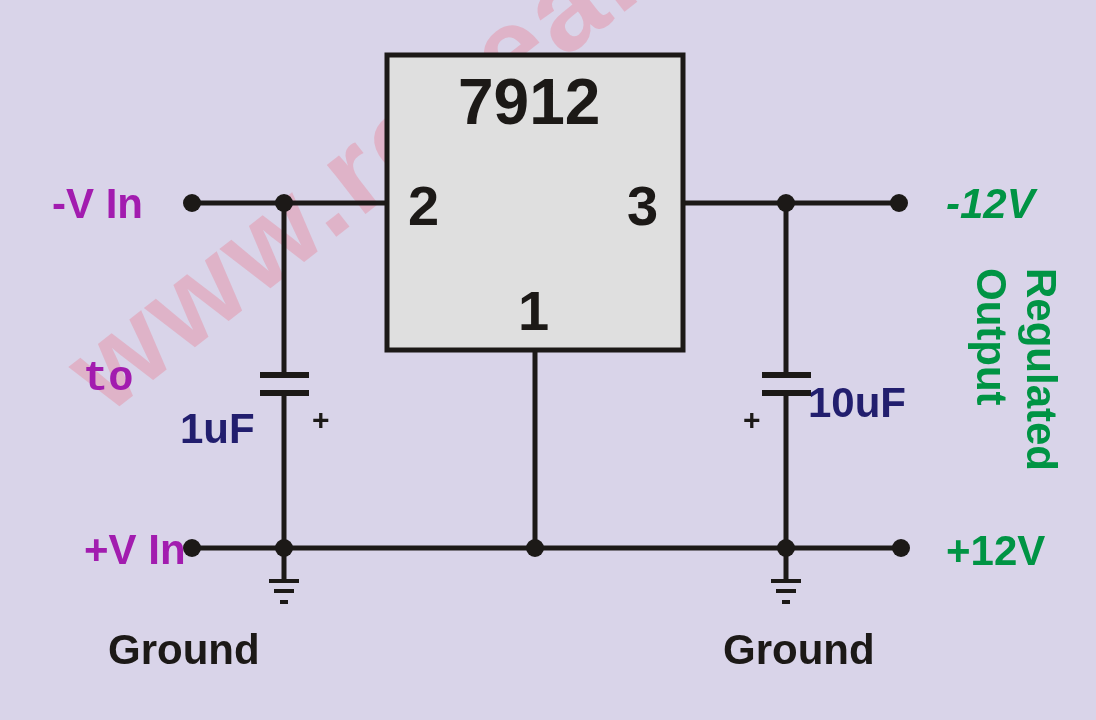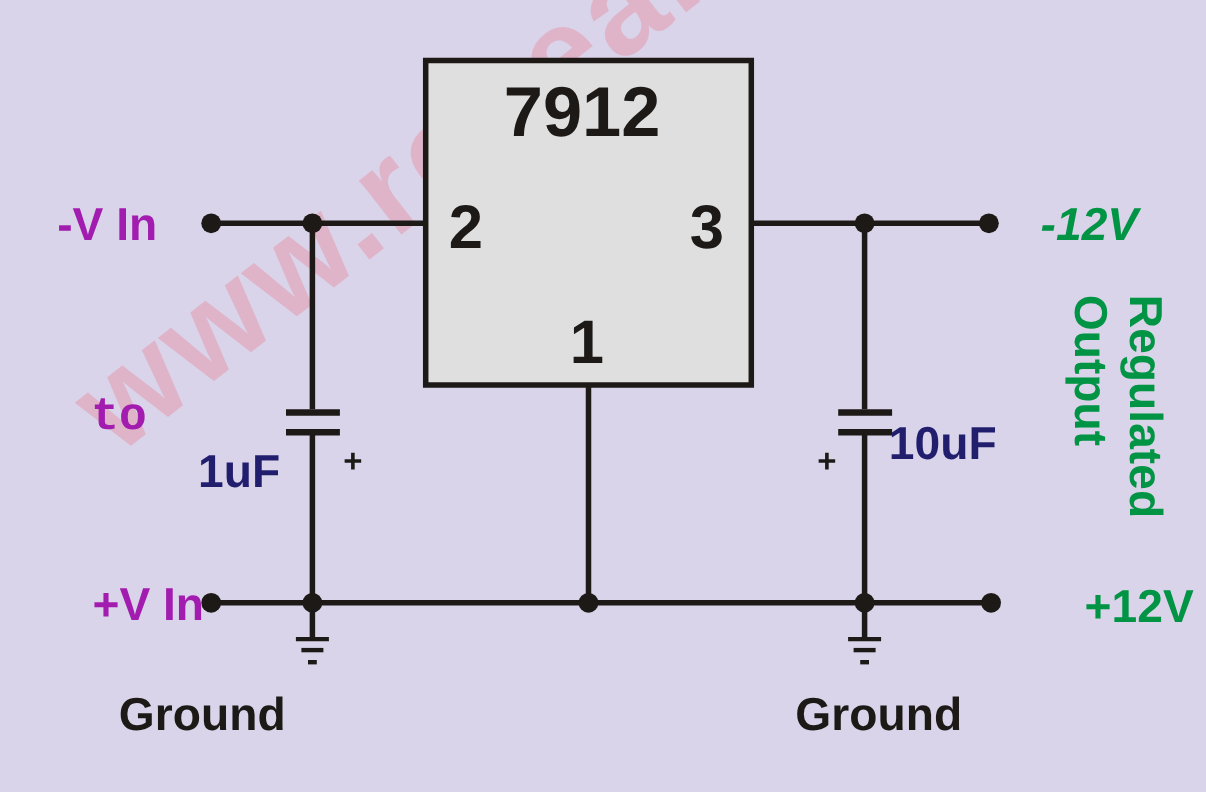--- a/index.html
+++ b/index.html
@@ -89,20 +89,20 @@
   <div class="lbl red" style="left:52px; top:183px; font-size:42px;">-V In</div>
   <div class="lbl red" style="left:83px; top:358px; font-size:42px;font-family:Liberation Mono, monospace;">to</div>
   <div class="lbl red" style="left:48px; top:529px; font-size:42px;margin-left:36px;">+V In</div>
 
   <div class="lbl navy" style="left:180px; top:408px; font-size:42px;text-align:center;">1uF</div>
   <div class="lbl black" style="left:312px; top:405px; font-size:30px;">+</div>
   <div class="lbl navy" style="left:808px; top:382px; font-size:42px;">10uF</div>
   <div class="lbl black" style="left:743px; top:405px; font-size:30px;">+</div>
 
   <div class="lbl green" style="left:946px; top:183px; font-size:42px;font-style:italic;">-12V</div>
-  <div class="lbl green" style="left:946px; top:530px; font-size:42px;margin-left:40px;">+12V</div>
+  <div class="lbl green" style="left:946px; top:530px; font-size:42px;">+12V</div>
   <div class="lbl green" style="left:1062px; top:268px; font-size:42px; transform:rotate(90deg); transform-origin:left top;">Regulated</div>
   <div class="lbl green" style="left:1012px; top:268px; font-size:42px; transform:rotate(90deg); transform-origin:left top;">Output</div>
 
   <div class="lbl black" style="left:108px; top:629px; font-size:42px;">Ground</div>
   <div class="lbl black" style="left:723px; top:629px; font-size:42px;">Ground</div>
 
 </div>
 
 </body></html>

